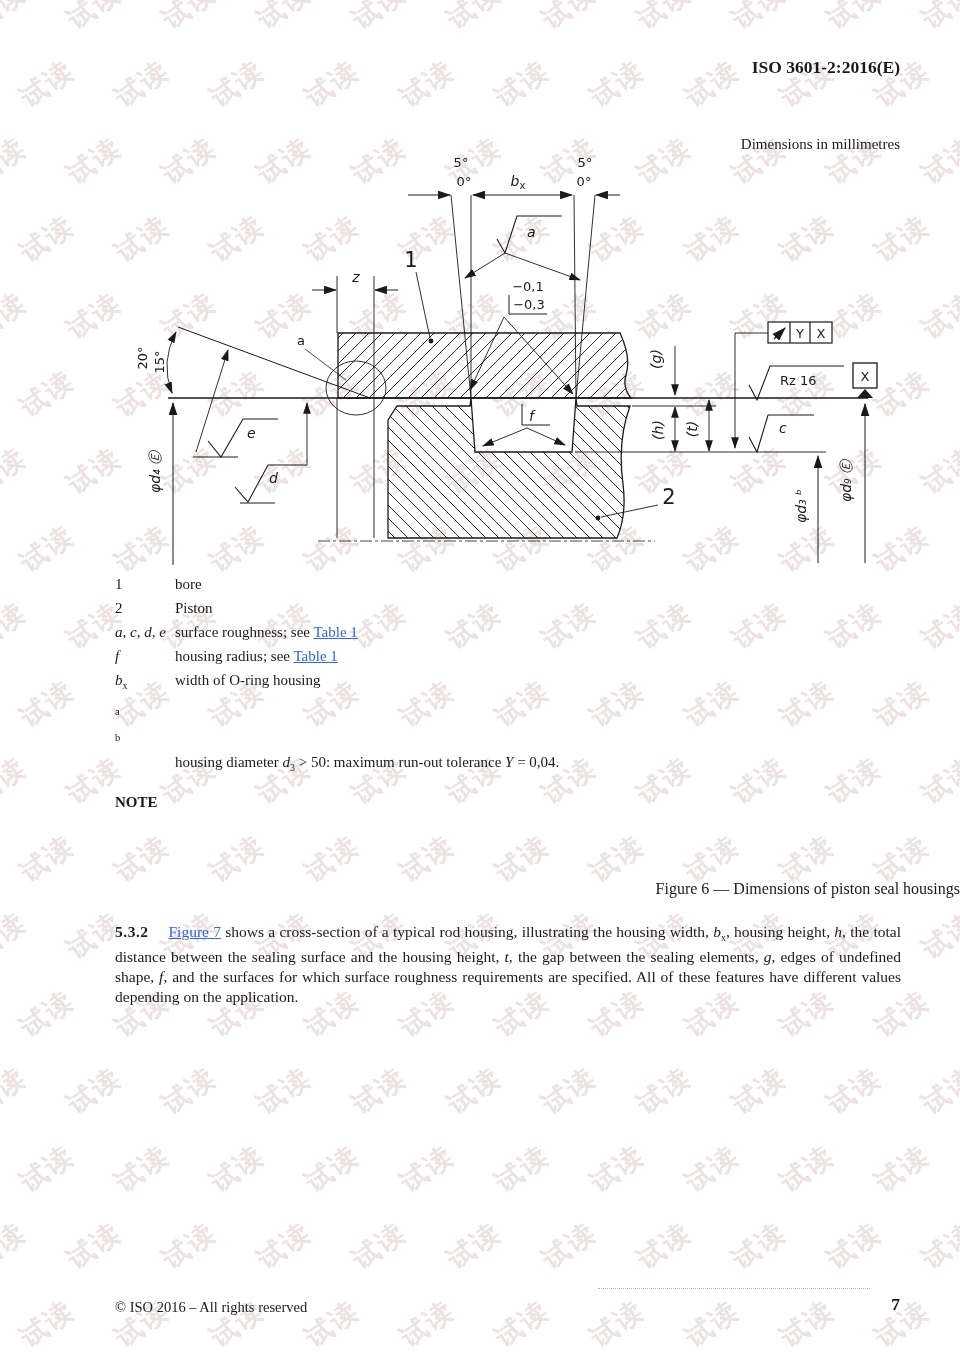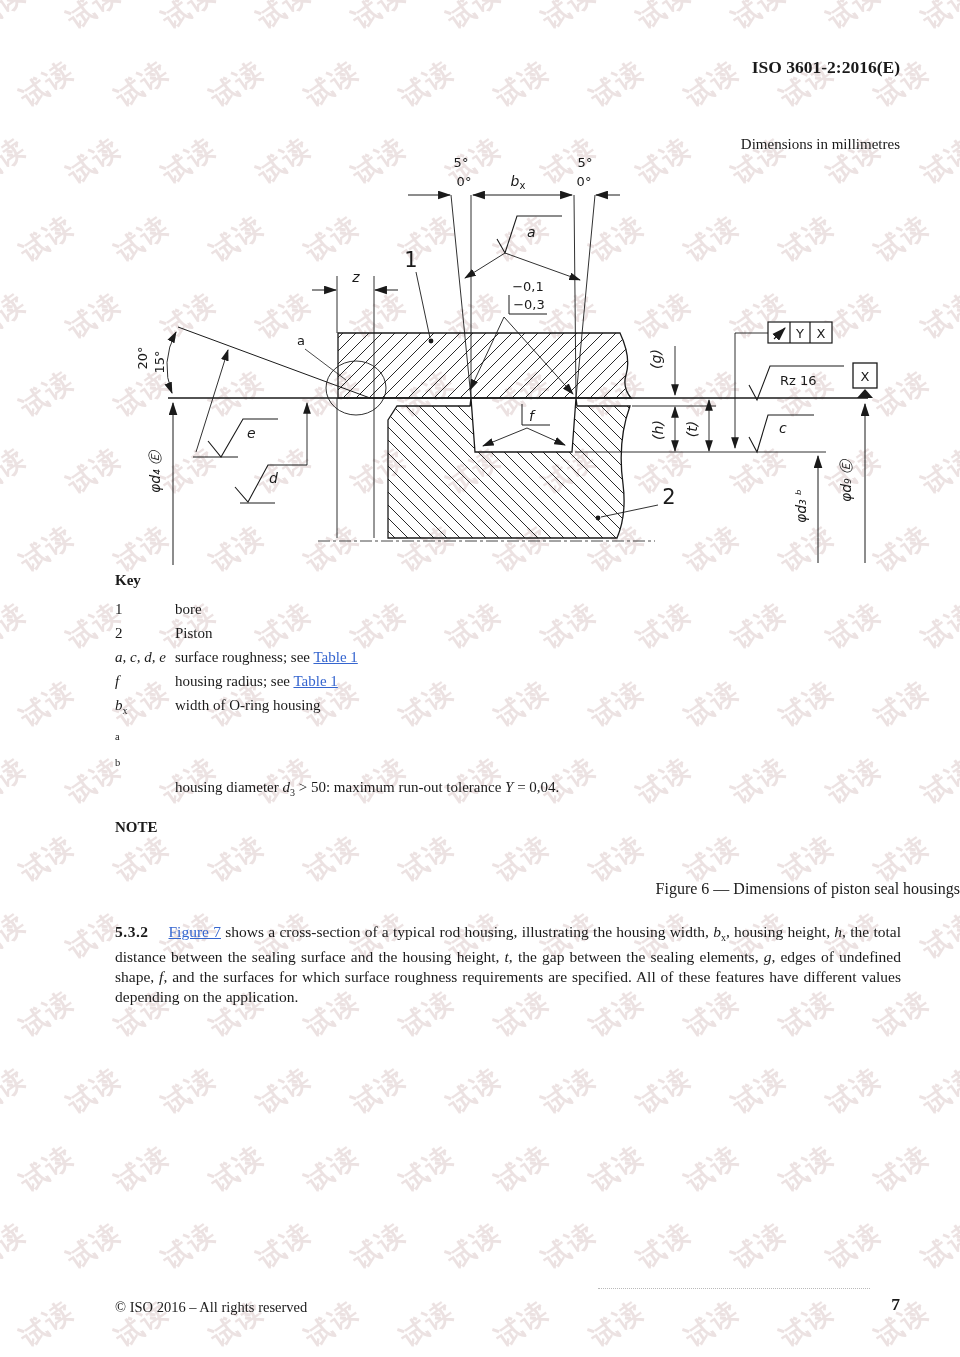--- a/index.html
+++ b/index.html
@@ -375,21 +375,20 @@
     </g>
     <text class="lbl-i" x="779" y="433">c</text>
 
     <line x1="818" y1="563" x2="818" y2="456" stroke="#1a1a1a" stroke-width="1" marker-end="url(#ar)"></line>
     <text class="lbl-i" transform="rotate(-90 806 506)" x="806" y="506" text-anchor="middle">φd₃ ᵇ</text>
     <line x1="865" y1="563" x2="865" y2="404" stroke="#1a1a1a" stroke-width="1" marker-end="url(#ar)"></line>
     <text class="lbl-i" transform="rotate(-90 851 481)" x="851" y="481" text-anchor="middle">φd₉ Ⓔ</text>
   </svg>
 
   <div id="keyblk" class="layer">
-    <div class="key-title">Key</div>
     <div class="key-row">
       <span class="kterm">1</span>
       <span>bore</span>
     </div>
     <div class="key-row">
       <span class="kterm">2</span>
       <span>Piston</span>
     </div>
     <div class="key-row">
       <span class="kterm it">a, c, d, e</span>

